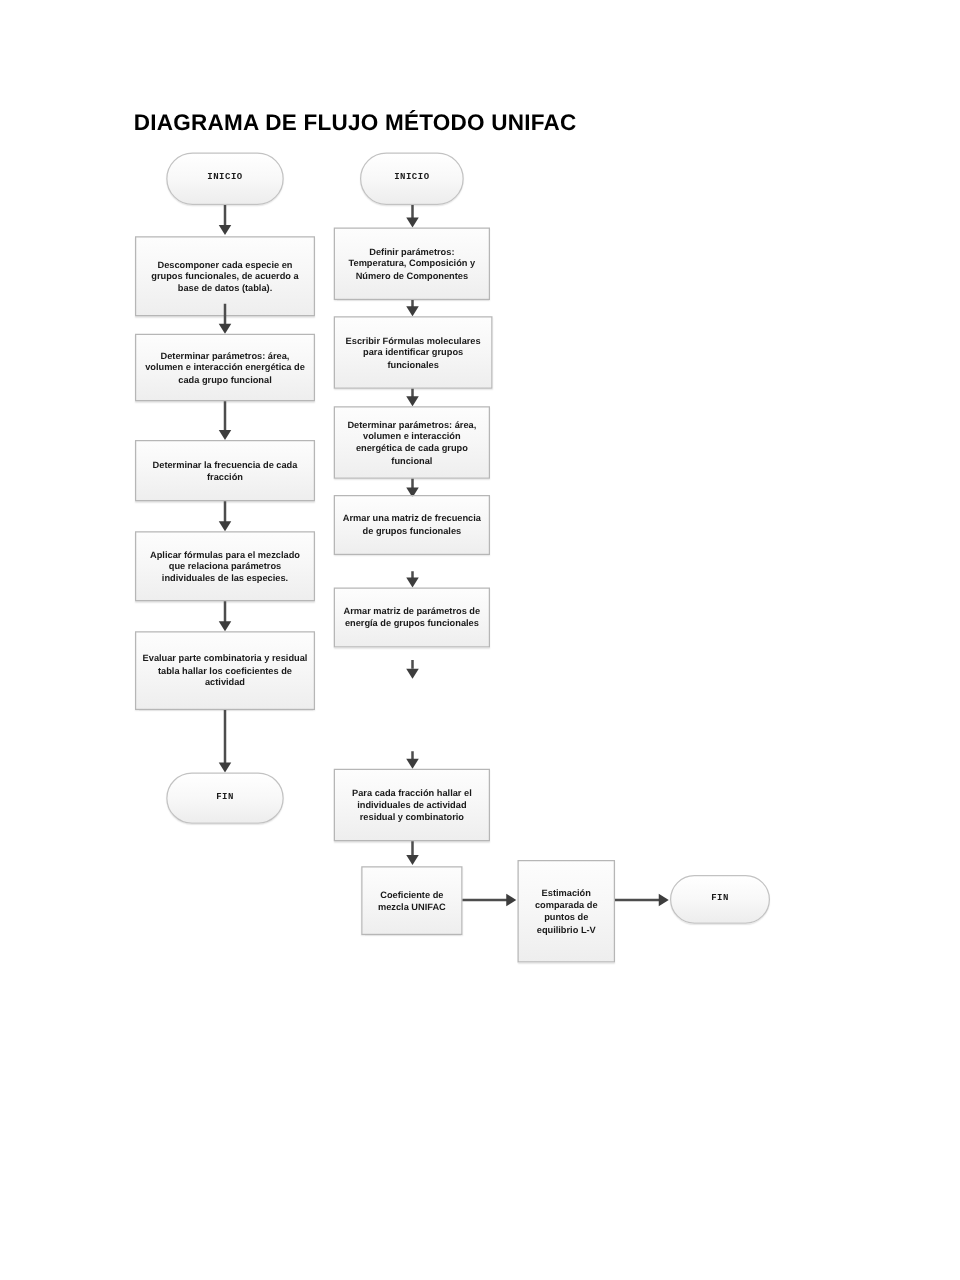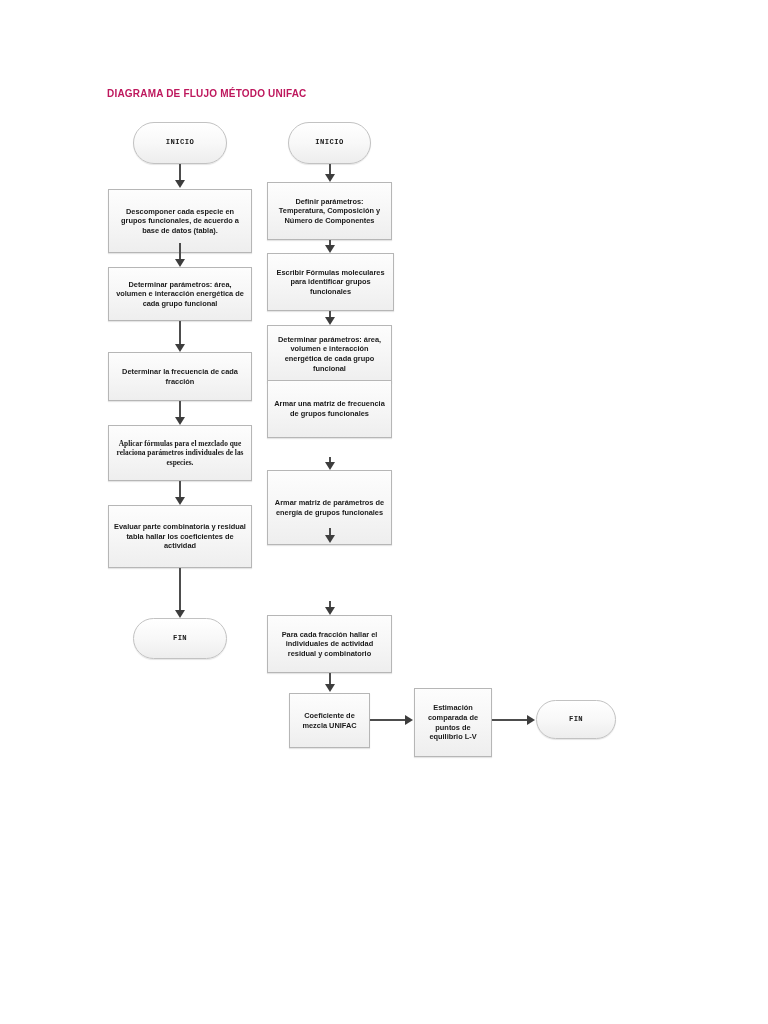--- a/index.html
+++ b/index.html
@@ -21,23 +21,23 @@
     width: 768px;
     height: 1024px;
     background: #ffffff;
   }
 
   
   .doc-title {
     position: absolute;
     left: 107px;
     top: 88px;
-    font-size: 10px;
+    font-size: 18px;
     font-weight: bold;
-    color: #be185d;
+    color: #000000;
     letter-spacing: 0.2px;
     white-space: nowrap;
   }
 
   
   .node {
     position: absolute;
     box-sizing: border-box;
     display: flex;
     align-items: center;
@@ -116,21 +116,21 @@
   </div>
   <div class="vline" style="left:179px; top:321px; height:24px;"></div>
   <div class="arrow-down" style="left:175px; top:344px;"></div>
 
   <div class="node" style="left:108px; top:352px; width:144px; height:49px;">
     <span class="txt">Determinar la frecuencia de cada fracción</span>
   </div>
   <div class="vline" style="left:179px; top:401px; height:17px;"></div>
   <div class="arrow-down" style="left:175px; top:417px;"></div>
 
-  <div class="node" style="left:108px; top:425px; width:144px; height:56px;font-family:Liberation Serif, serif;">
+  <div class="node" style="left:108px; top:425px; width:144px; height:56px;">
     <span class="txt">Aplicar fórmulas para el mezclado que relaciona parámetros individuales de las especies.</span>
   </div>
   <div class="vline" style="left:179px; top:481px; height:17px;"></div>
   <div class="arrow-down" style="left:175px; top:497px;"></div>
 
   <div class="node" style="left:108px; top:505px; width:144px; height:63px;">
     <span class="txt">Evaluar parte combinatoria y residual tabla hallar los coeficientes de actividad</span>
   </div>
   <div class="vline" style="left:179px; top:568px; height:43px;"></div>
   <div class="arrow-down" style="left:175px; top:610px;"></div>
@@ -156,48 +156,48 @@
   </div>
   <div class="vline" style="left:329px; top:311px; height:7px;"></div>
   <div class="arrow-down" style="left:325px; top:317px;"></div>
 
   <div class="node" style="left:267px; top:325px; width:125px; height:58px;">
     <span class="txt">Determinar parámetros: área, volumen e interacción energética de cada grupo funcional</span>
   </div>
   <div class="vline" style="left:329px; top:383px; height:8px;"></div>
   <div class="arrow-down" style="left:325px; top:390px;"></div>
 
-  <div class="node" style="left:267px; top:380px; width:125px; height:58px;">
+  <div class="node" style="left:267px; top:396px; width:125px; height:48px;">
     <span class="txt">Armar una matriz de frecuencia de grupos funcionales</span>
   </div>
   <div class="vline" style="left:329px; top:457px; height:7px;"></div>
   <div class="arrow-down" style="left:325px; top:462px;"></div>
 
-  <div class="node" style="left:267px; top:470px; width:125px; height:75px;">
+  <div class="node" style="left:267px; top:470px; width:125px; height:48px;">
     <span class="txt">Armar matriz de parámetros de energía de grupos funcionales</span>
   </div>
   <div class="vline" style="left:329px; top:528px; height:7px;"></div>
   <div class="arrow-down" style="left:325px; top:535px;"></div>
 
   <div class="vline" style="left:329px; top:601px; height:7px;"></div>
   <div class="arrow-down" style="left:325px; top:607px;"></div>
 
   <div class="node" style="left:267px; top:615px; width:125px; height:58px;">
     <span class="txt">Para cada fracción hallar el individuales de actividad residual y combinatorio</span>
   </div>
   <div class="vline" style="left:329px; top:673px; height:12px;"></div>
   <div class="arrow-down" style="left:325px; top:684px;"></div>
 
   <div class="node" style="left:289px; top:693px; width:81px; height:55px;">
     <span class="txt">Coeficiente de mezcla UNIFAC</span>
   </div>
   <div class="hline" style="left:370px; top:719px; width:36px;"></div>
   <div class="arrow-right" style="left:405px; top:715px;"></div>
 
-  <div class="node" style="left:414px; top:688px; width:78px; height:69px;">
+  <div class="node" style="left:414px; top:688px; width:78px; height:82px;">
     <span class="txt">Estimación comparada de puntos de equilibrio L-V</span>
   </div>
   <div class="hline" style="left:492px; top:719px; width:36px;"></div>
   <div class="arrow-right" style="left:527px; top:715px;"></div>
 
   <div class="node terminator" style="left:536px; top:700px; width:80px; height:39px;">
     <span class="txt">FIN</span>
   </div>
 
 </div>

